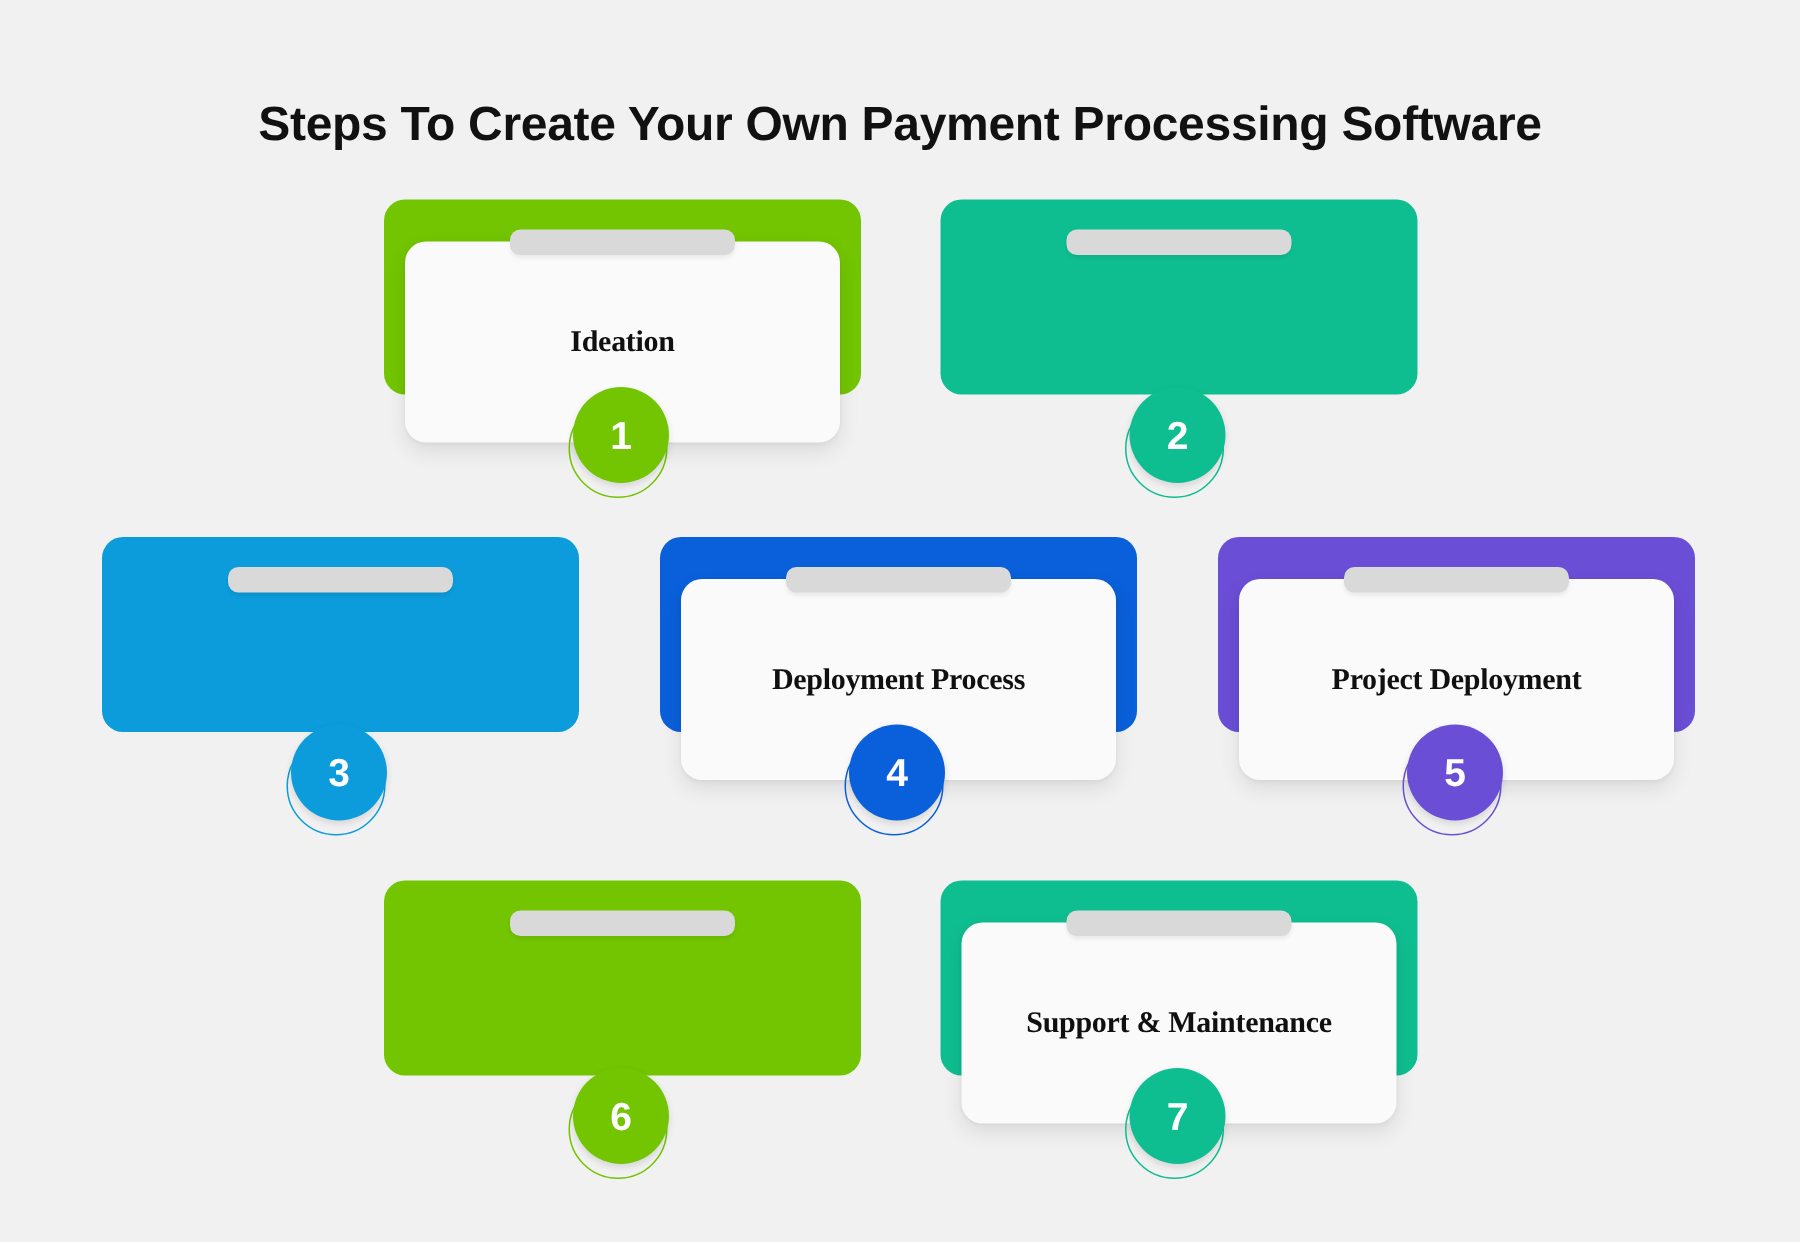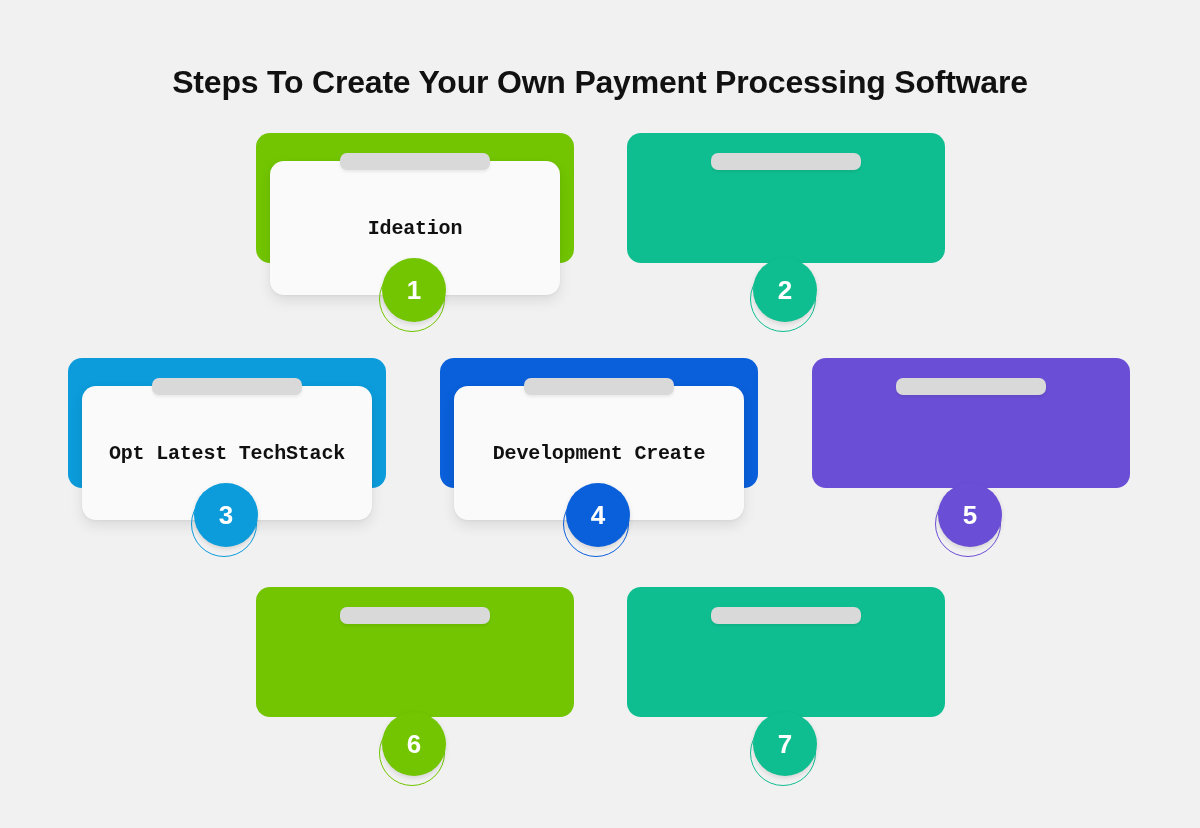--- a/index.html
+++ b/index.html
@@ -82,21 +82,21 @@
   }
 
   .card-label {
     font-size: 20px;
     font-weight: 700;
     color: #101010;
     text-align: center;
     padding: 0 14px;
     line-height: 1.25;
     letter-spacing: -0.2px;
-    font-family: Liberation Mono, monospace;
+    font-family: Liberation Serif, serif;
   }
 
   
   .badge-wrap {
     position: absolute;
     left: 50%;
     transform: translateX(-50%);
     top: 125px;
     width: 72px;
     height: 76px;
@@ -157,66 +157,69 @@
         <div class="card-tab"></div>
         <div class="badge-wrap">
           <div class="badge-ring" style="color: rgb(15, 190, 144);"></div>
           <div class="badge-disc" style="background: rgb(15, 190, 144);">
             <span class="badge-num">2</span>
           </div>
         </div>
       </div>
       <div class="step-card" style="left: 68px; top: 358px;">
         <div class="card-plate" style="background: rgb(12, 156, 219);"></div>
-        <div class="card-face">
-          <div class="card-label">Opt Latest TechStack</div>
-        </div>
         <div class="card-tab"></div>
         <div class="badge-wrap">
           <div class="badge-ring" style="color: rgb(12, 156, 219);"></div>
           <div class="badge-disc" style="background: rgb(12, 156, 219);">
             <span class="badge-num">3</span>
           </div>
         </div>
       </div>
       <div class="step-card" style="left: 440px; top: 358px;">
         <div class="card-plate" style="background: rgb(10, 96, 218);"></div>
         <div class="card-face">
-          <div class="card-label">Development Create</div>
+          <div class="card-label">Deployment Process</div>
         </div>
         <div class="card-tab"></div>
         <div class="badge-wrap">
           <div class="badge-ring" style="color: rgb(10, 96, 218);"></div>
           <div class="badge-disc" style="background: rgb(10, 96, 218);">
             <span class="badge-num">4</span>
           </div>
         </div>
       </div>
       <div class="step-card" style="left: 812px; top: 358px;">
         <div class="card-plate" style="background: rgb(107, 78, 214);"></div>
+        <div class="card-face">
+          <div class="card-label">Project Deployment</div>
+        </div>
         <div class="card-tab"></div>
         <div class="badge-wrap">
           <div class="badge-ring" style="color: rgb(107, 78, 214);"></div>
           <div class="badge-disc" style="background: rgb(107, 78, 214);">
             <span class="badge-num">5</span>
           </div>
         </div>
       </div>
       <div class="step-card" style="left: 256px; top: 587px;">
         <div class="card-plate" style="background: rgb(114, 197, 0);"></div>
         <div class="card-tab"></div>
         <div class="badge-wrap">
           <div class="badge-ring" style="color: rgb(114, 197, 0);"></div>
           <div class="badge-disc" style="background: rgb(114, 197, 0);">
             <span class="badge-num">6</span>
           </div>
         </div>
       </div>
       <div class="step-card" style="left: 627px; top: 587px;">
         <div class="card-plate" style="background: rgb(15, 190, 144);"></div>
+        <div class="card-face">
+          <div class="card-label">Support &amp; Maintenance</div>
+        </div>
         <div class="card-tab"></div>
         <div class="badge-wrap">
           <div class="badge-ring" style="color: rgb(15, 190, 144);"></div>
           <div class="badge-disc" style="background: rgb(15, 190, 144);">
             <span class="badge-num">7</span>
           </div>
         </div>
       </div>
     </div>
 

